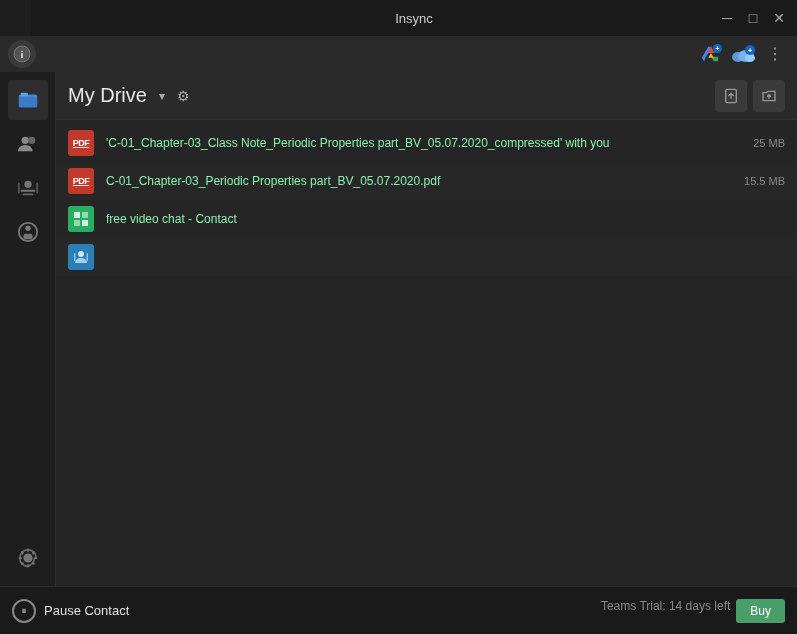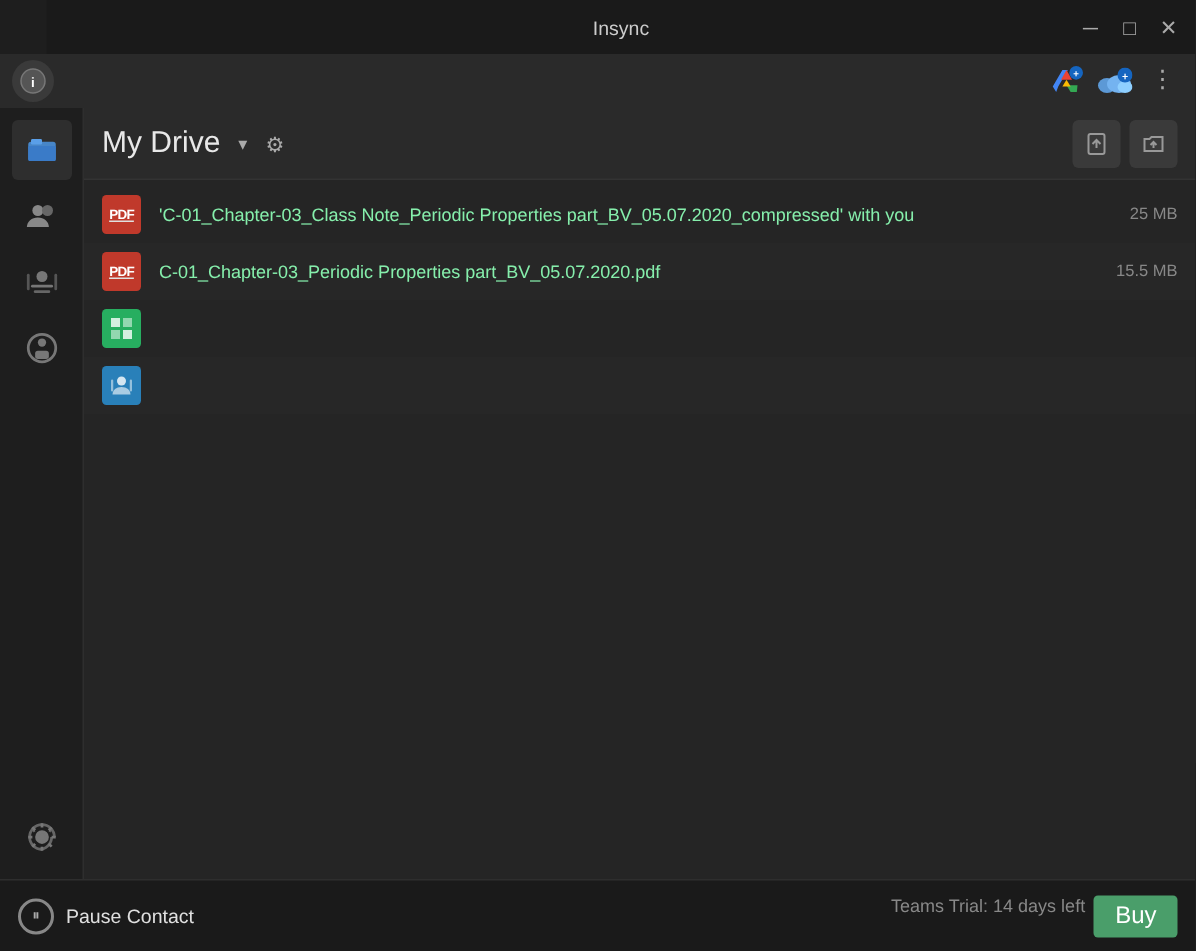--- a/index.html
+++ b/index.html
@@ -290,21 +290,21 @@
     .trial-text::before {
       content: '';
       display: inline-block;
     }
     .buy-btn {
       background: #4a9e6a;
       color: white;
       border: none;
       border-radius: 3px;
       padding: 5px 14px;
-      font-size: 16px;
+      font-size: 12px;
       cursor: pointer;
       font-weight: 500;
     }
 
     
     .gdrive-icon {
       width: 22px;
       height: 22px;
     }
   </style>
@@ -452,20 +452,21 @@
           <div class="file-icon">
             <div class="sheets-icon">
               <svg width="16" height="16" viewBox="0 0 16 16">
                 <rect x="1" y="1" width="6" height="6" fill="white" opacity="0.8"></rect>
                 <rect x="9" y="1" width="6" height="6" fill="white" opacity="0.5"></rect>
                 <rect x="1" y="9" width="6" height="6" fill="white" opacity="0.5"></rect>
                 <rect x="9" y="9" width="6" height="6" fill="white" opacity="0.8"></rect>
               </svg>
             </div>
           </div>
+          <span class="file-name">free video chat - Contact</span>
         </div>
         <div class="file-row">
           <div class="file-icon">
             <div class="contacts-icon">
               <svg width="16" height="16" viewBox="0 0 16 16">
                 <circle cx="8" cy="5" r="3" fill="white" opacity="0.8"></circle>
                 <path d="M2 14c0-3 2.5-5 6-5s6 2 6 5" fill="white" opacity="0.6"></path>
                 <rect x="1" y="4" width="1.5" height="8" rx="0.75" fill="white" opacity="0.5"></rect>
                 <rect x="13.5" y="4" width="1.5" height="8" rx="0.75" fill="white" opacity="0.5"></rect>
               </svg>

